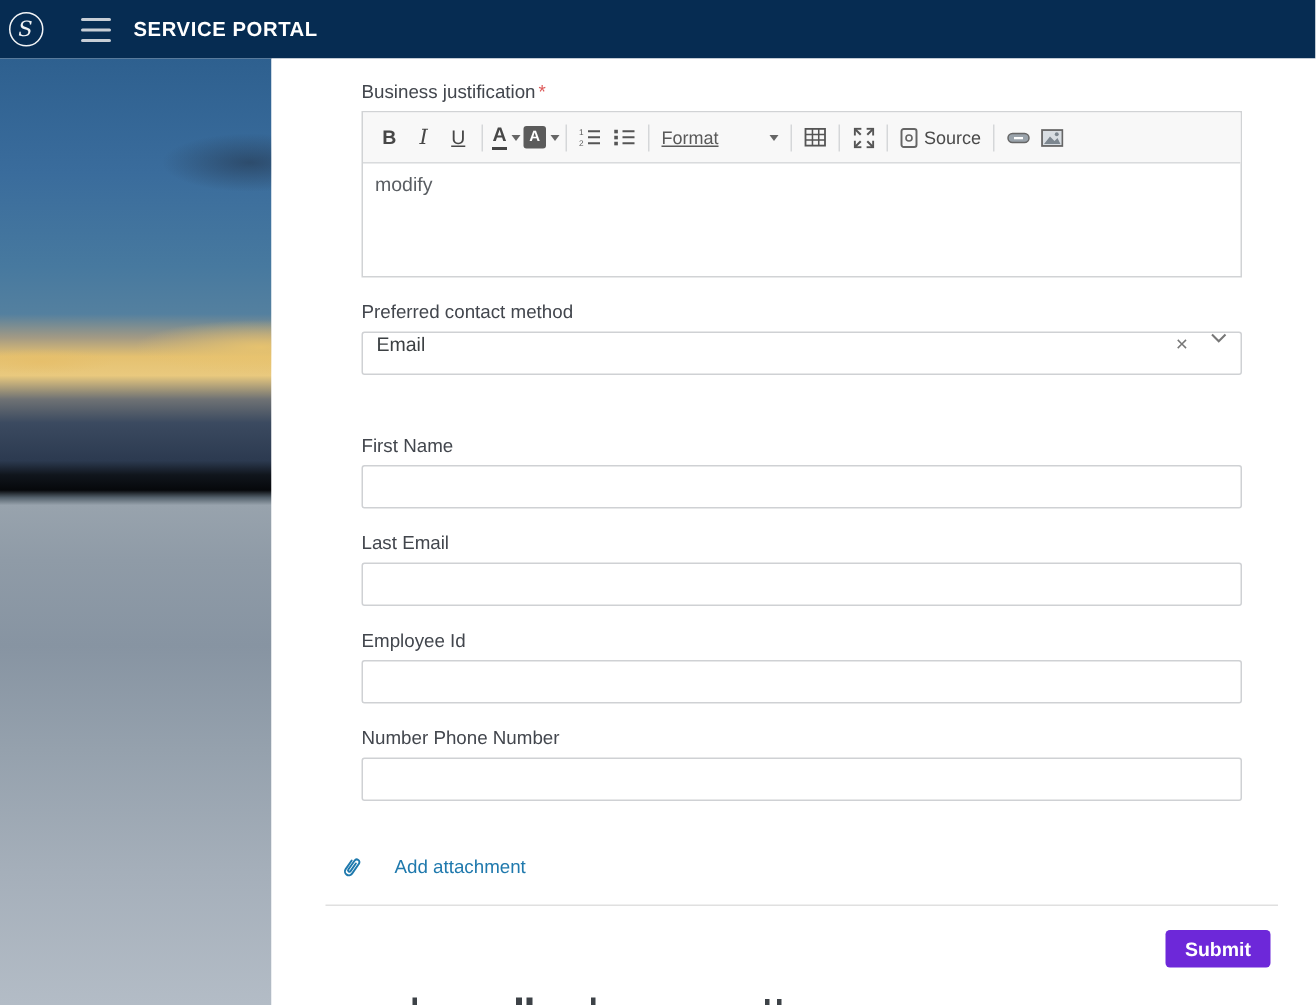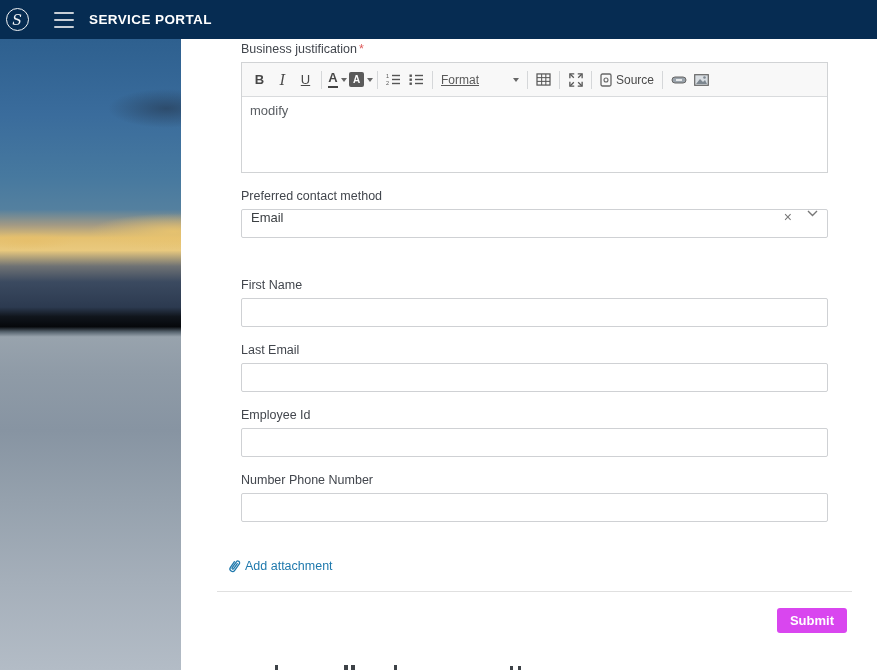--- a/index.html
+++ b/index.html
@@ -25,21 +25,21 @@
       radial-gradient(ellipse 90px 30px at 92% 11%, rgba(35,50,70,.55), rgba(35,50,70,0) 65%),
       linear-gradient(180deg,
         #2e608f 0%, #3a6c9c 12%, #47799f 22%, #54809f 27%,
         #a39a84 29.5%, #e5c170 31.5%, #e9c97e 33.5%,
         #6f7274 36%, #3b4a60 38.5%, #2c3a50 42.5%,
         #10151c 44%, #06080b 45.6%,
         #55626d 46.4%, #98a3ad 47.2%,
         #8f9ba7 53%, #8794a2 62%, #95a1ad 73%, #a5afba 86%, #b3bcc6 100%);
   }
   .content { position:relative; flex:1; background:#ffffff; height:631px; }
-  .form-wrapper { margin-left:36px; width:635px; padding-top:3px; }
+  .form-wrapper { margin-left:36px; width:635px; padding-top:15px; }
   .fields { margin:0 24px; }
 
   
   .field-label { display:block; font-size:12.5px; color:#42464d; margin-bottom:6px; }
   .req { color:#dd5a5a; margin-left:2px; }
 
   .rte { border:1px solid #d1d3d5; background:#fff; }
   .rte-toolbar { height:34px; display:flex; align-items:center; padding:0 6px;
                  background:#f8f8f8; border-bottom:1px solid #d9dbdd; }
   .tb-btn { min-width:23px; height:22px; display:flex; align-items:center; justify-content:center;
@@ -64,29 +64,29 @@
                 display:flex; align-items:flex-start; padding:0 9px; cursor:pointer; }
   .select-value { flex:1; font-size:13px; color:#3c4043; }
   .select-clear { font-size:14px; color:#777; padding:0 9px; cursor:pointer; line-height:1; }
   .select-caret { display:flex; align-items:center; padding-left:6px; cursor:pointer; }
 
   .group-text { margin-top:16px; }
   .group-text.first { margin-top:40px; }
   .text-input { width:100%; height:29px; border:1px solid #cfd1d4; border-radius:2px;
                 padding:0 8px; font-size:13px; color:#3c4043; outline:none; }
 
-  .attach-row { margin:36px 0 0 11px; display:flex; align-items:center; gap:4px; cursor:pointer;text-align:center; }
+  .attach-row { margin:36px 0 0 11px; display:flex; align-items:center; gap:22px; cursor:pointer;text-align:center; }
   .attach-label { color:#1f79ad; font-size:12.5px; }
 
   .divider { border:none; border-top:1px solid #e0e0e0; margin-top:17px; }
 
   .btn-row { display:flex; justify-content:flex-end; align-items:center; gap:16px; margin:16px 5px 0 0; }
   .btn { border:none; border-radius:3px; color:#fff; font-weight:bold; font-size:13px;
          height:25px; padding:0 13px; cursor:pointer; font-family:"Liberation Sans", sans-serif; }
-  .btn-submit { background:#d946ef; }
+  .btn-submit { background:#6d28d9; }
   .btn-cart  { background:#747679; }
 
   
   .clip-marks { position:absolute; bottom:0; left:0; width:100%; height:7px; overflow:hidden; }
   .clip-marks i { position:absolute; bottom:-1px; background:#3d4247; display:block; }
 </style>
 </head>
 <body>
 
 <header class="navbar">

